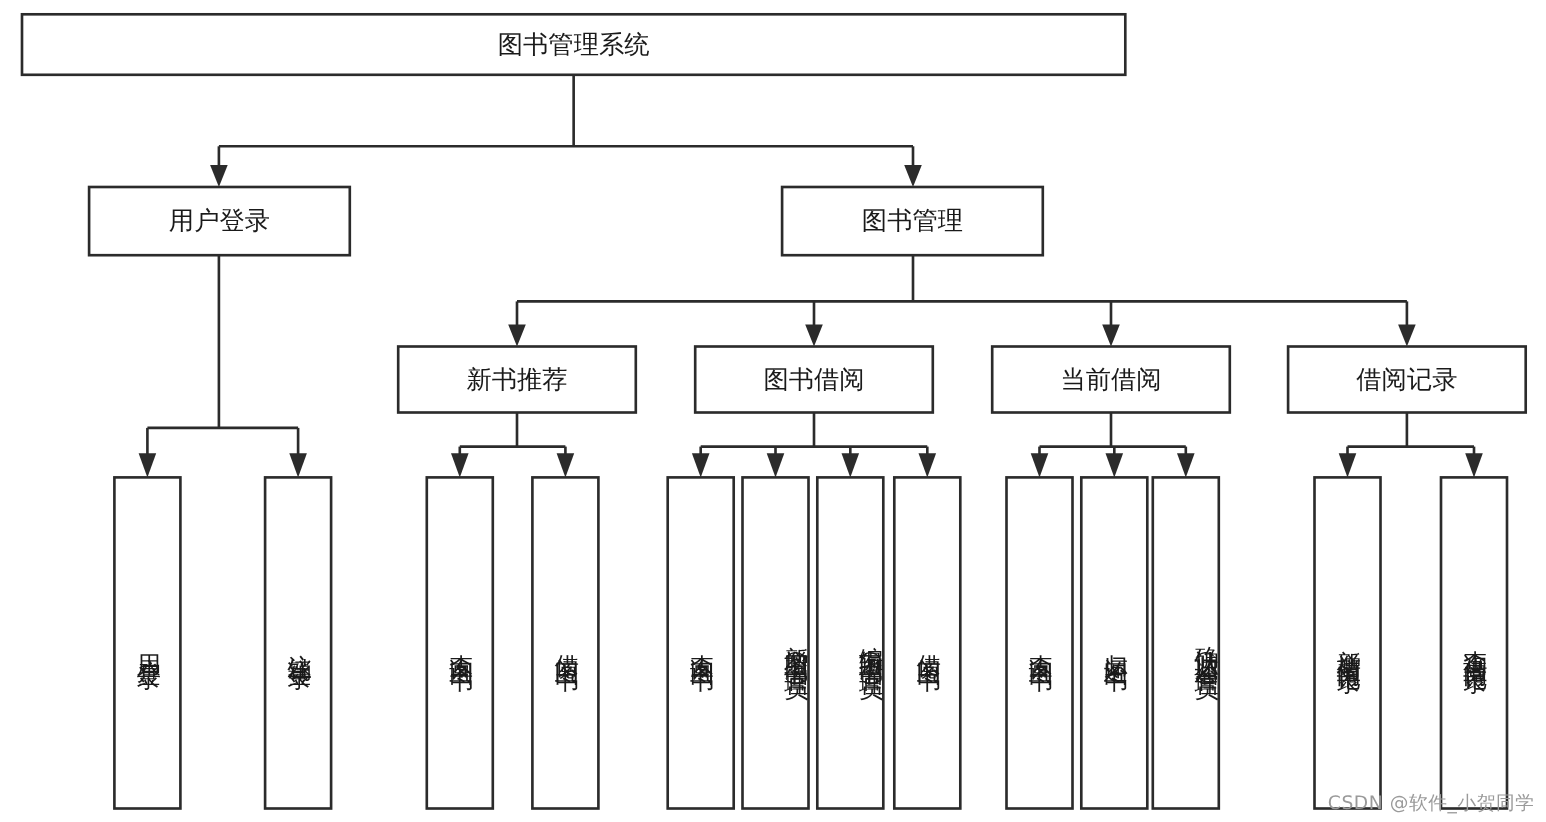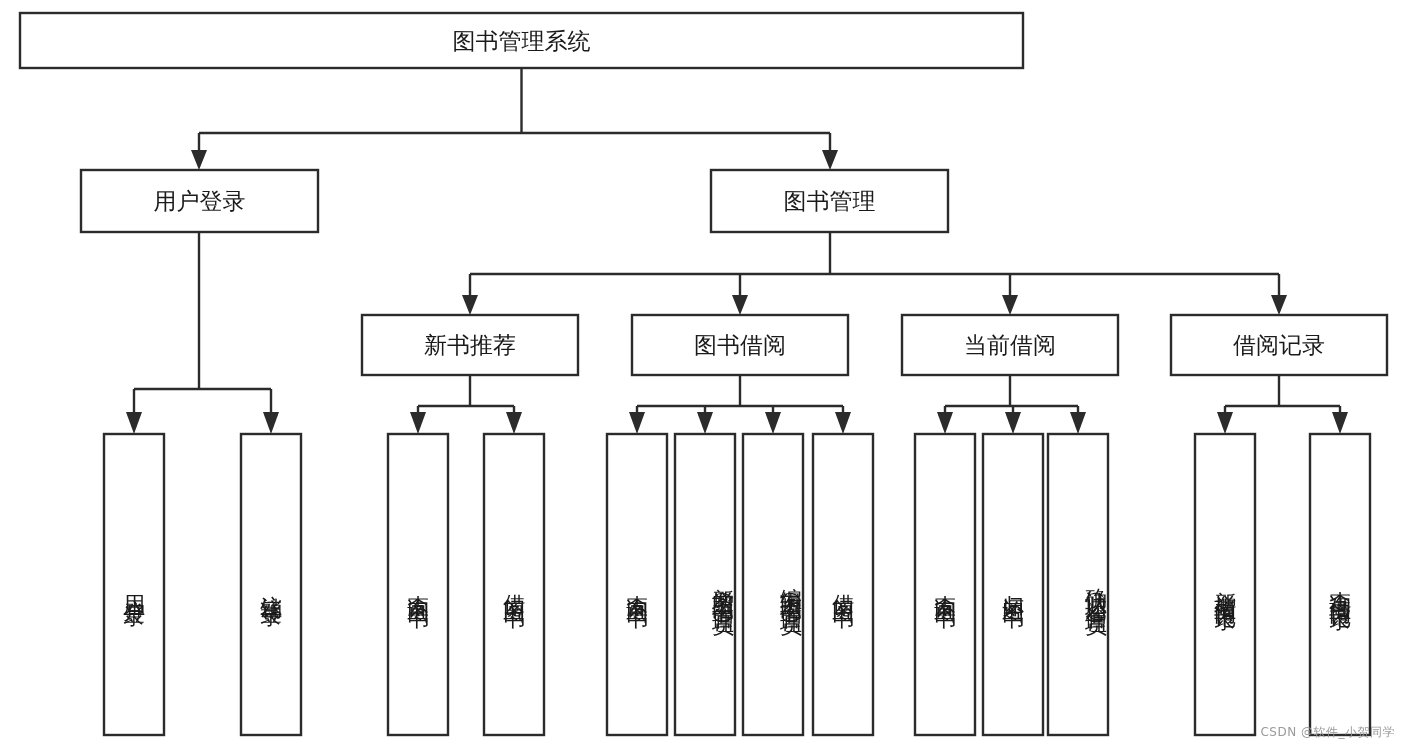--- a/index.html
+++ b/index.html
@@ -53,21 +53,21 @@
     color: #1a1a1a;
     text-align: center;
     white-space: nowrap;
     pointer-events: none;
   }
   .watermark {
     position: absolute;
     right: 10px;
     bottom: 6px;
     font-family: "DejaVu Sans", "Liberation Sans", sans-serif;
-    font-size: 12px;
+    font-size: 17px;
     color: #9a9a9a;
     letter-spacing: 0.5px;
     white-space: nowrap;
   }
 </style>
 </head>
 <body>
 
 <div id="diagram-root">
 

